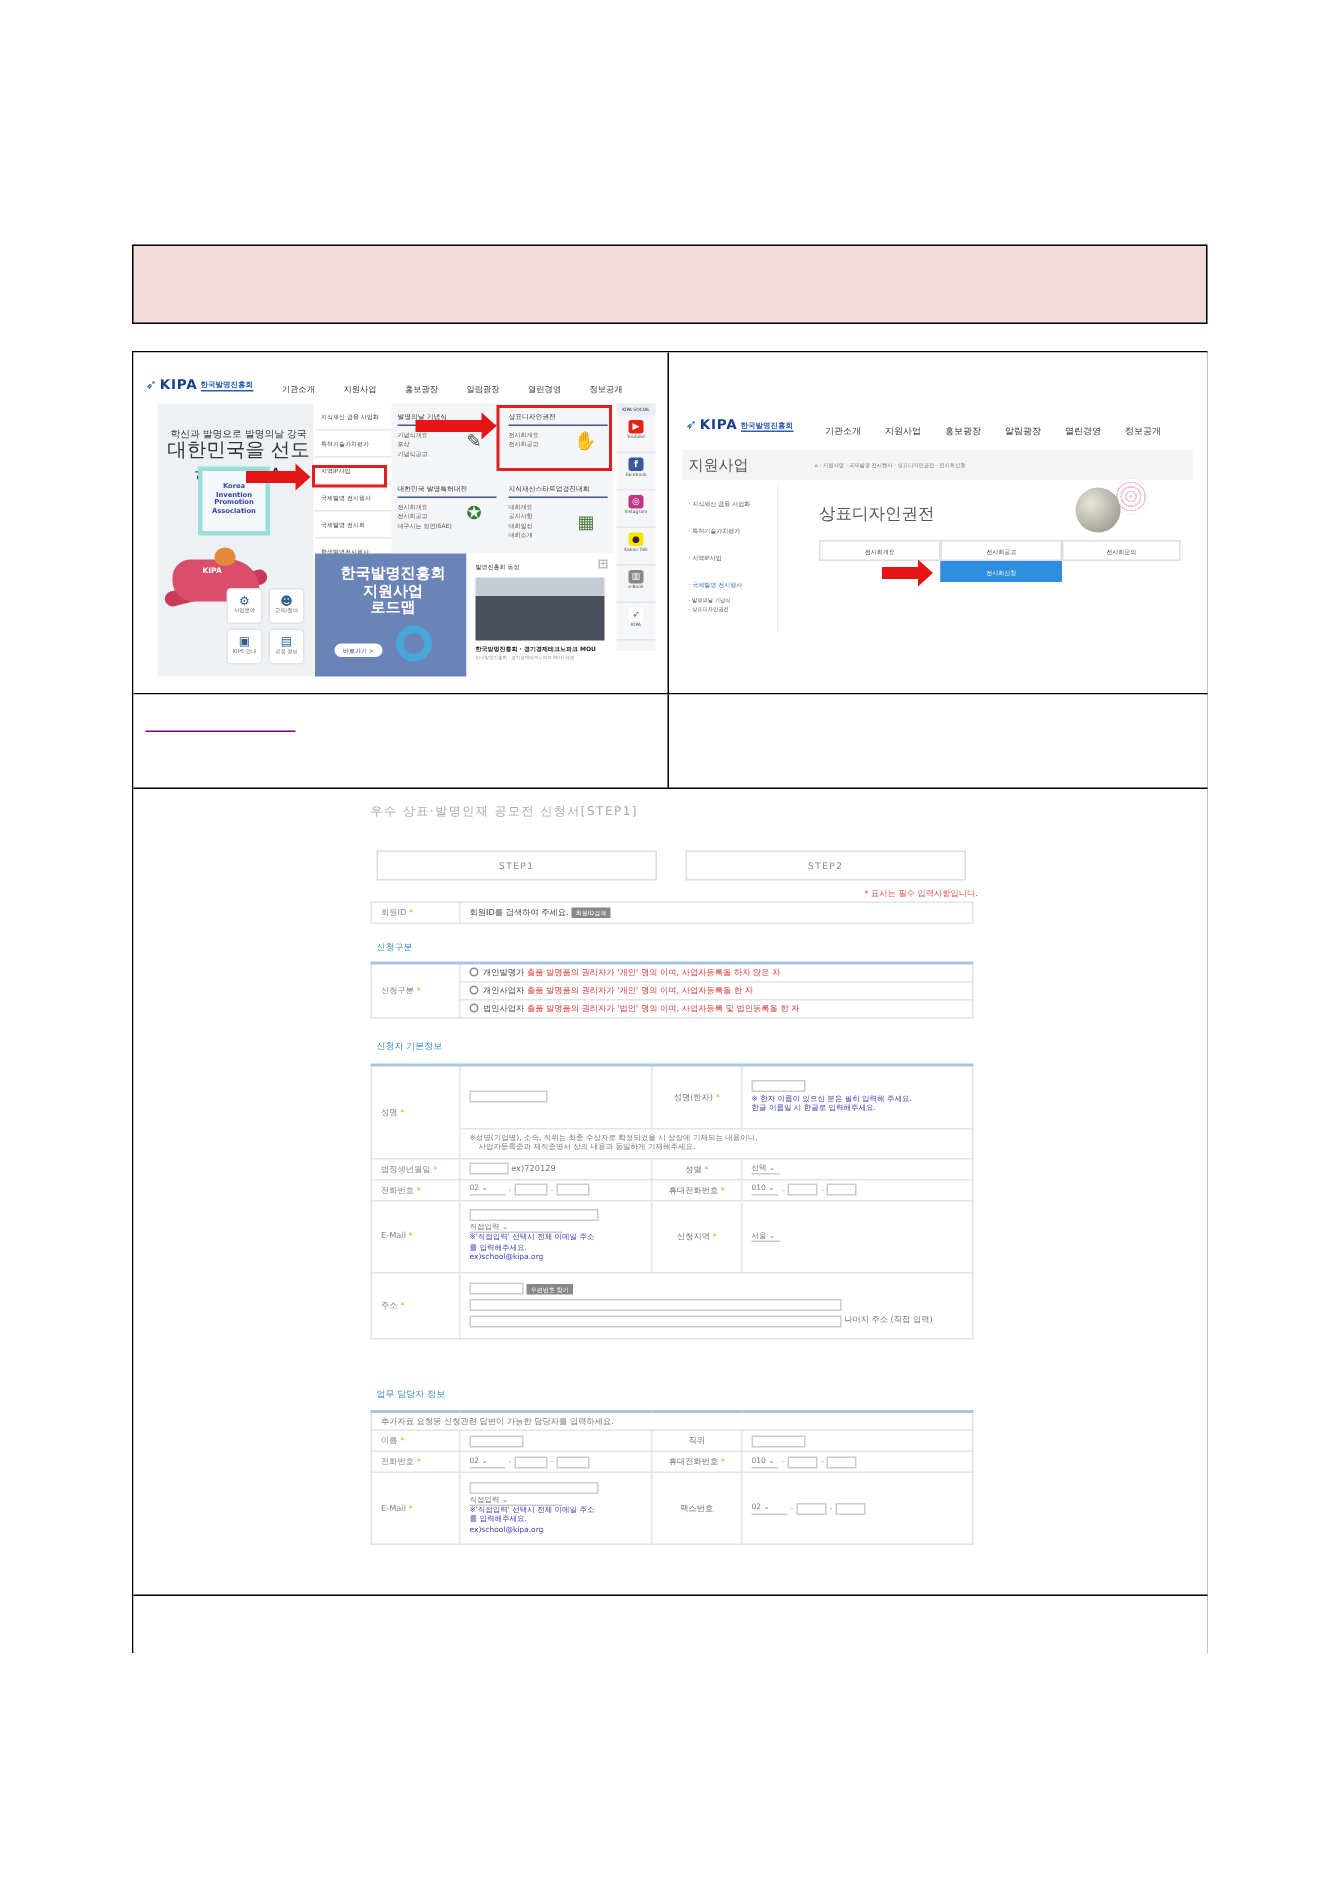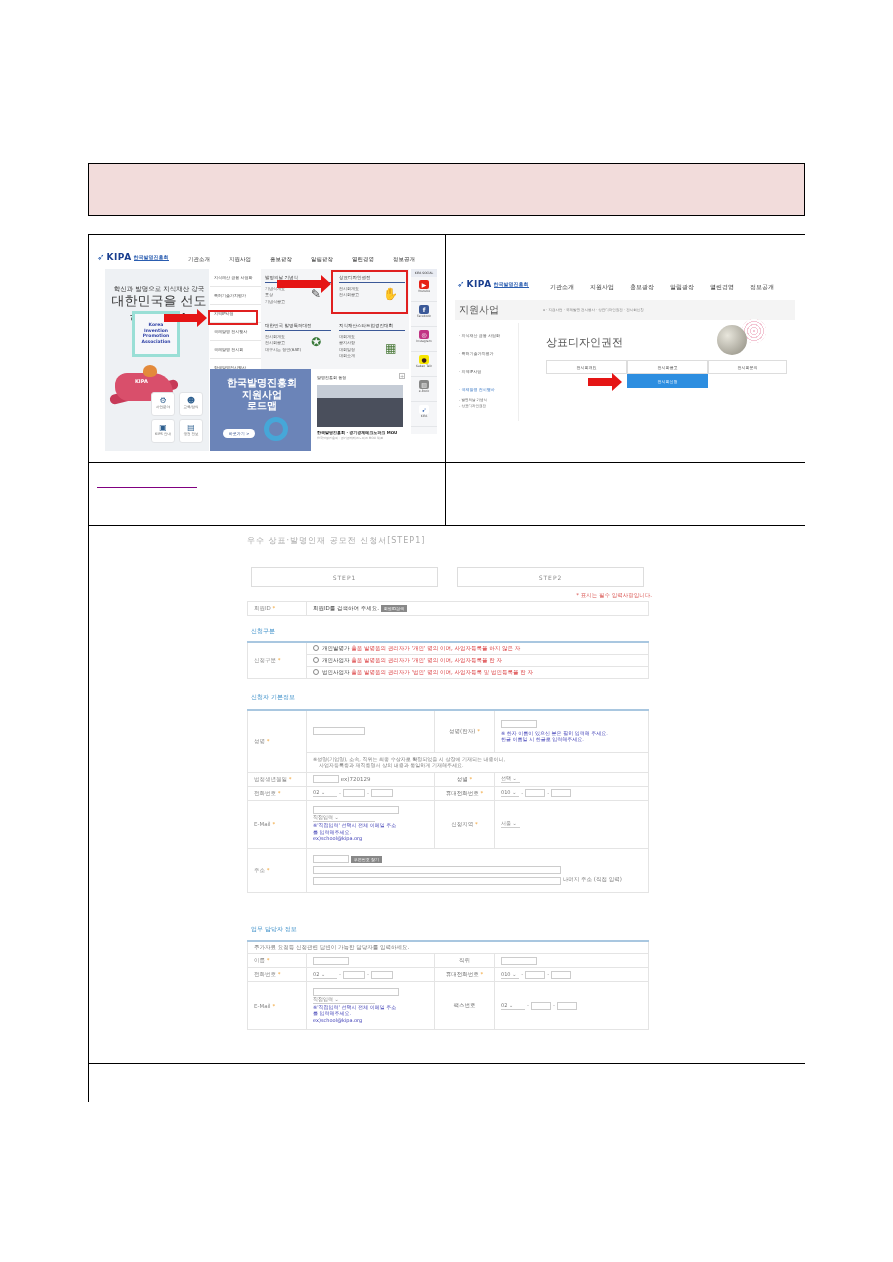--- a/index.html
+++ b/index.html
@@ -111,21 +111,21 @@
         <span>기관소개</span>
         <span>지원사업</span>
         <span>홍보광장</span>
         <span>알림광장</span>
         <span>열린경영</span>
         <span>정보공개</span>
       </div>
 
       <div class="hero">
         <div class="tagline">
-          <div>학신과 발명으로 지식재산 강국</div>
+          <div>학신과 발명으로 발명의날 강국</div>
           <div style="font-size:13px;">대한민국을 선도하는 KIPA</div>
         </div>
         <div class="kipa-box">
           <div>Korea</div>
           <div>Invention</div>
           <div>Promotion</div>
           <div>Association</div>
         </div>
         <div class="plane-wing"></div>
         <div class="plane"></div>

